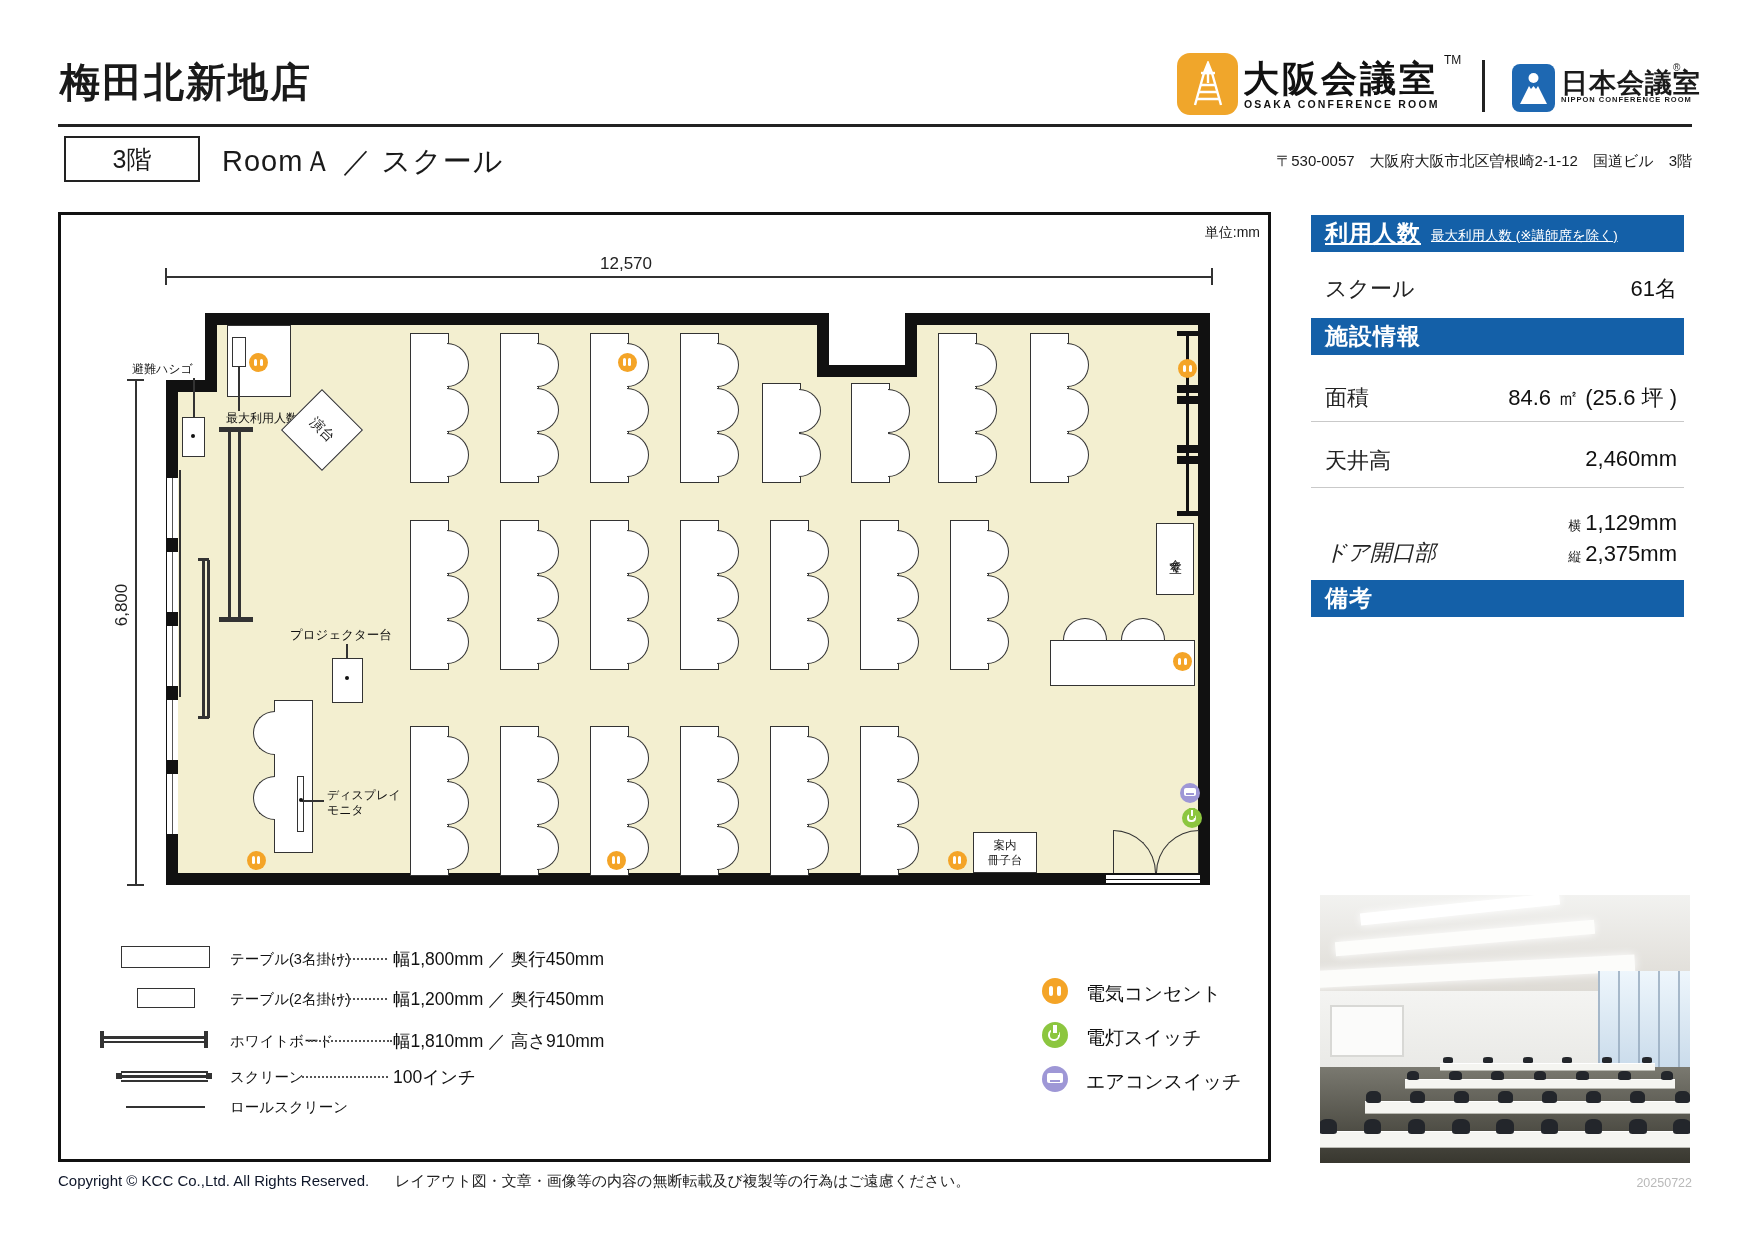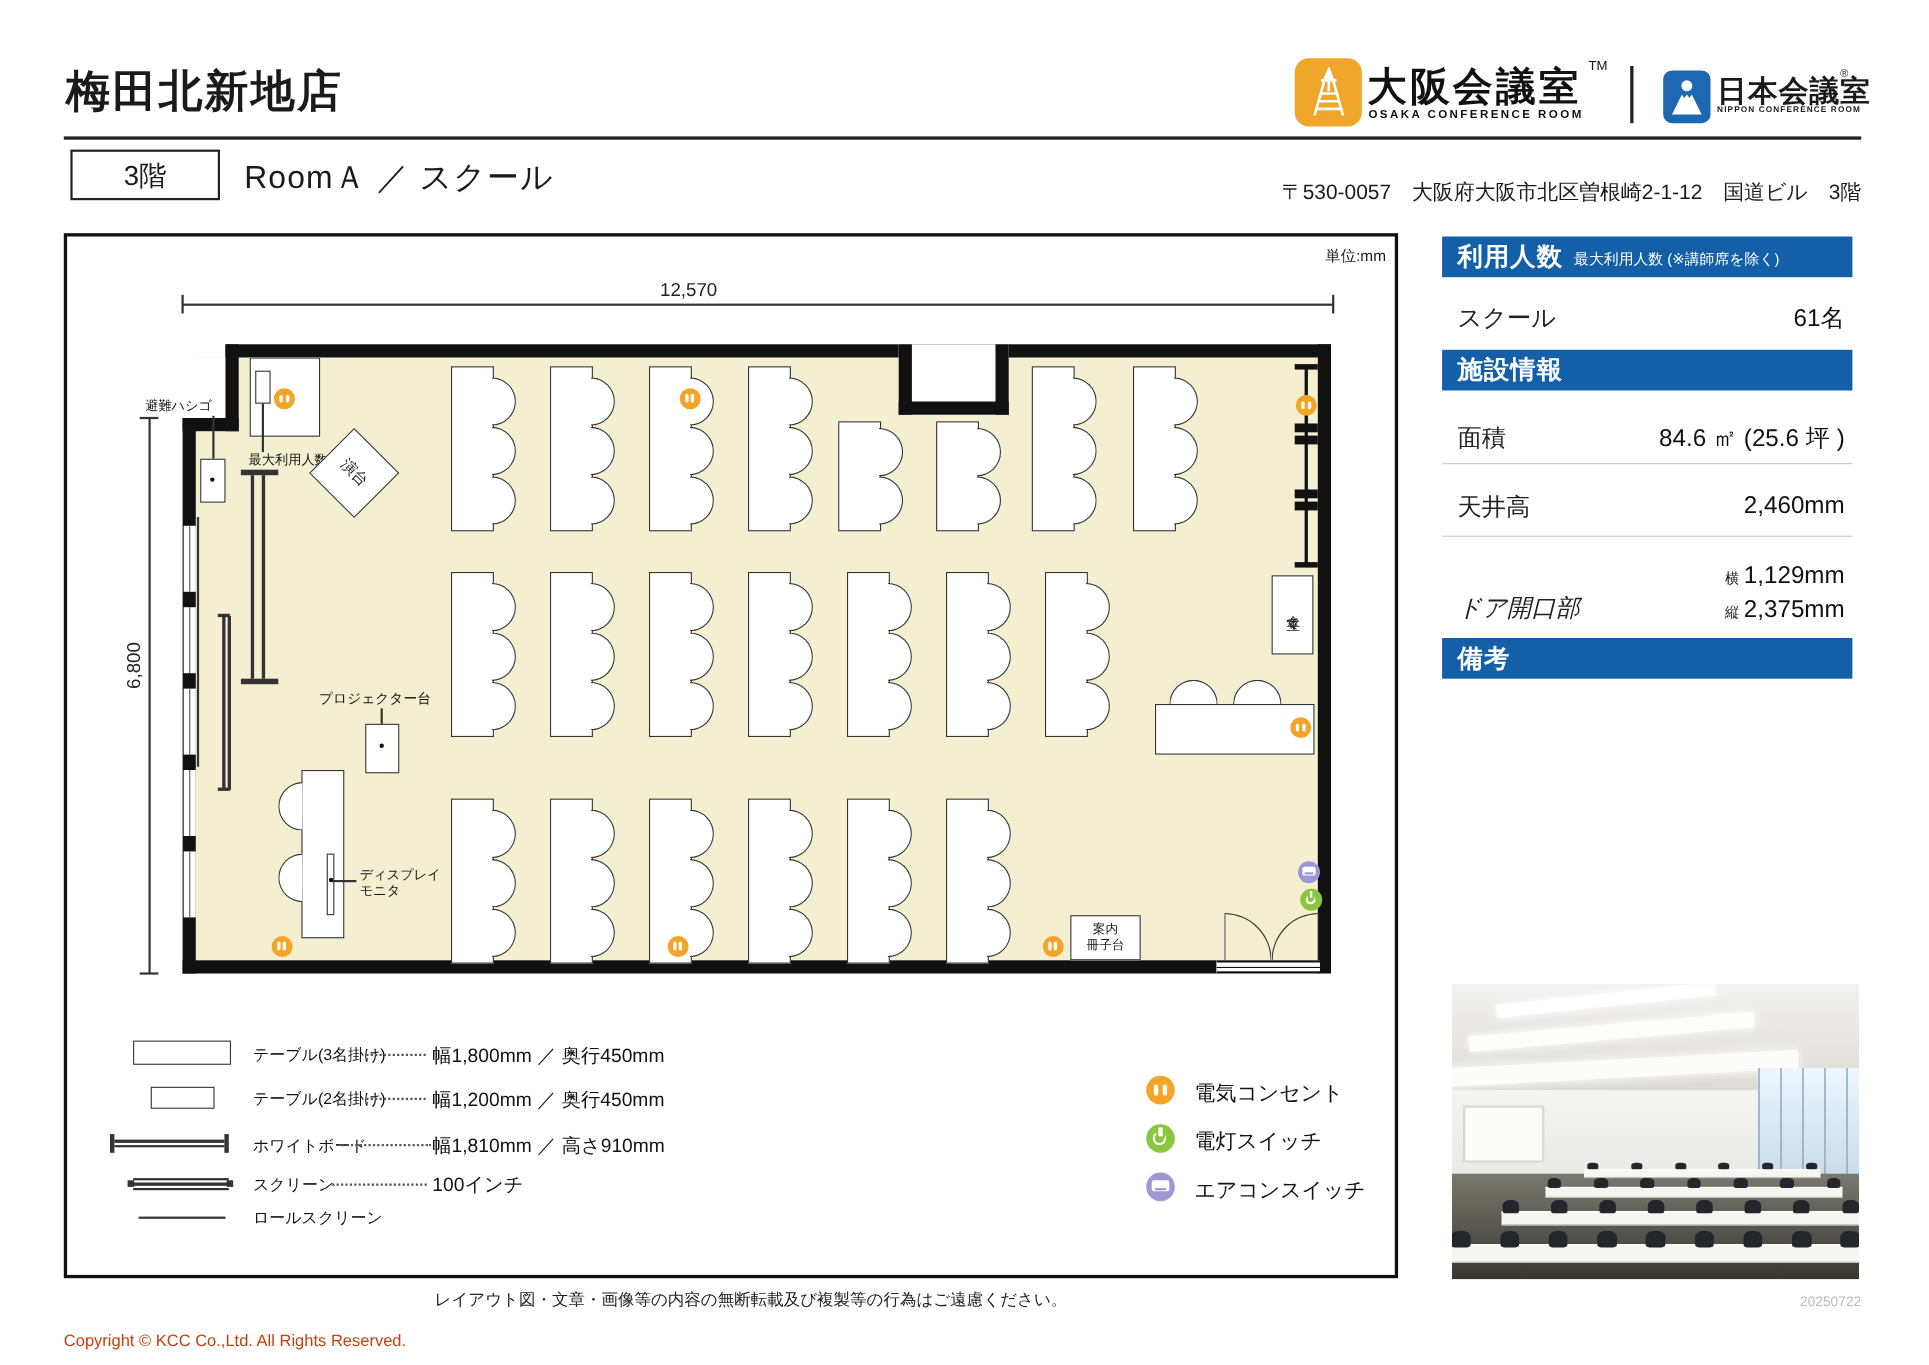--- a/index.html
+++ b/index.html
@@ -7,21 +7,21 @@
        font-family:"Liberation Sans","DejaVu Sans",sans-serif;color:#1a1a1a;}
   .abs{position:absolute;}
   .wall{position:absolute;background:#111;}
   .line{position:absolute;background:#333;}
   
   #store-title{left:60px;top:55px;font-size:40px;font-weight:bold;letter-spacing:2px;}
   #header-rule{left:58px;top:124px;width:1634px;height:2.5px;background:#222;}
   #floor-badge{left:64px;top:136px;width:132px;height:42px;border:2.5px solid #222;
     display:flex;align-items:center;justify-content:center;font-size:25px;}
   #room-title{left:222px;top:142px;font-size:29px;letter-spacing:1px;}
-  #address{right:62px;top:162px;font-size:19px;text-align:right;margin-left:20px;}
+  #address{right:62px;top:152px;font-size:15px;text-align:right;margin-left:20px;}
   
   .logo-sq{border-radius:13px;display:flex;align-items:center;justify-content:center;}
   #osaka-logo-sq{left:1177px;top:53px;width:61px;height:62px;background:#F0A62B;}
   #osaka-logo-jp{left:1243px;top:55px;font-size:36px;font-weight:bold;letter-spacing:3px;color:#111;}
   #osaka-logo-tm{left:1444px;top:53px;font-size:12px;color:#111;}
   #osaka-logo-en{left:1244px;top:98px;font-size:10.5px;font-weight:bold;letter-spacing:2.2px;color:#111;}
   #logo-divider{left:1482px;top:60px;width:2.5px;height:52px;background:#222;}
   #nippon-logo-sq{left:1512px;top:64px;width:43px;height:48px;background:#1E68B2;border-radius:8px;}
   #nippon-logo-jp{left:1561px;top:65px;font-size:27px;font-weight:bold;letter-spacing:1px;}
   #nippon-logo-reg{left:1673px;top:62px;font-size:10px;}
@@ -85,21 +85,21 @@
   .panel-bar .bar-title{font-size:23px;font-weight:bold;letter-spacing:1px;}
   .panel-bar .bar-note{font-size:13.5px;margin-left:10px;padding-top:4px;}
   .panel-label{position:absolute;left:1325px;font-size:22px;color:#222;}
   .panel-value{position:absolute;right:77px;font-size:22px;color:#111;text-align:right;}
   .panel-div{position:absolute;left:1311px;width:373px;height:1px;background:#c9c9c9;}
   .kprefix{font-size:13px;margin-right:4px;}
   
   #photo{left:1320px;top:895px;width:370px;height:268px;overflow:hidden;background:#e8e8e6;}
   #photo>div{position:absolute;}
   
-  #copyright{left:58px;top:1172px;font-size:15px;color:#c2410c;margin-top:39px;}
+  #copyright{left:58px;top:1172px;font-size:15px;color:#0f172a;}
   #notice{left:395px;top:1172px;font-size:15px;color:#222;}
   #doc-date{right:62px;top:1176px;font-size:12.5px;color:#b9b9b9;}
 </style>
 </head>
 <body>
 
 <div class="abs" id="store-title">梅田北新地店</div>
 <div class="abs" id="header-rule"></div>
 <div class="abs" id="floor-badge">3階</div>
 <div class="abs" id="room-title">RoomＡ ／ スクール</div>
@@ -360,21 +360,21 @@
 <div class="line" style="left:126px;top:1106px;width:79px;height:1.5px;"></div>
 <div class="legend-label" style="left:230px;top:1098px;">ロールスクリーン</div>
 
 <div class="outlet-icon" style="left:1042px;top:978px;width:26px;height:26px;"></div>
 <div class="legend-icon-label" style="left:1086px;top:981px;">電気コンセント</div>
 <div class="switch-icon light-icon" style="left:1042px;top:1022px;width:26px;height:26px;"></div>
 <div class="legend-icon-label" style="left:1086px;top:1025px;">電灯スイッチ</div>
 <div class="switch-icon aircon-icon" style="left:1042px;top:1066px;width:26px;height:26px;"></div>
 <div class="legend-icon-label" style="left:1086px;top:1069px;">エアコンスイッチ</div>
 
-<div class="panel-bar" style="top:215px;">
+<div class="panel-bar" style="top:215px;text-decoration:underline;">
   <span class="bar-title">利用人数</span>
   <span class="bar-note">最大利用人数 (※講師席を除く)</span>
 </div>
 <div class="panel-label" style="top:274px;">スクール</div>
 <div class="panel-value" style="top:274px;text-align:center;">61名</div>
 
 <div class="panel-bar" style="top:318px;">
   <span class="bar-title">施設情報</span>
 </div>
 <div class="panel-label" style="top:383px;">面積</div>

